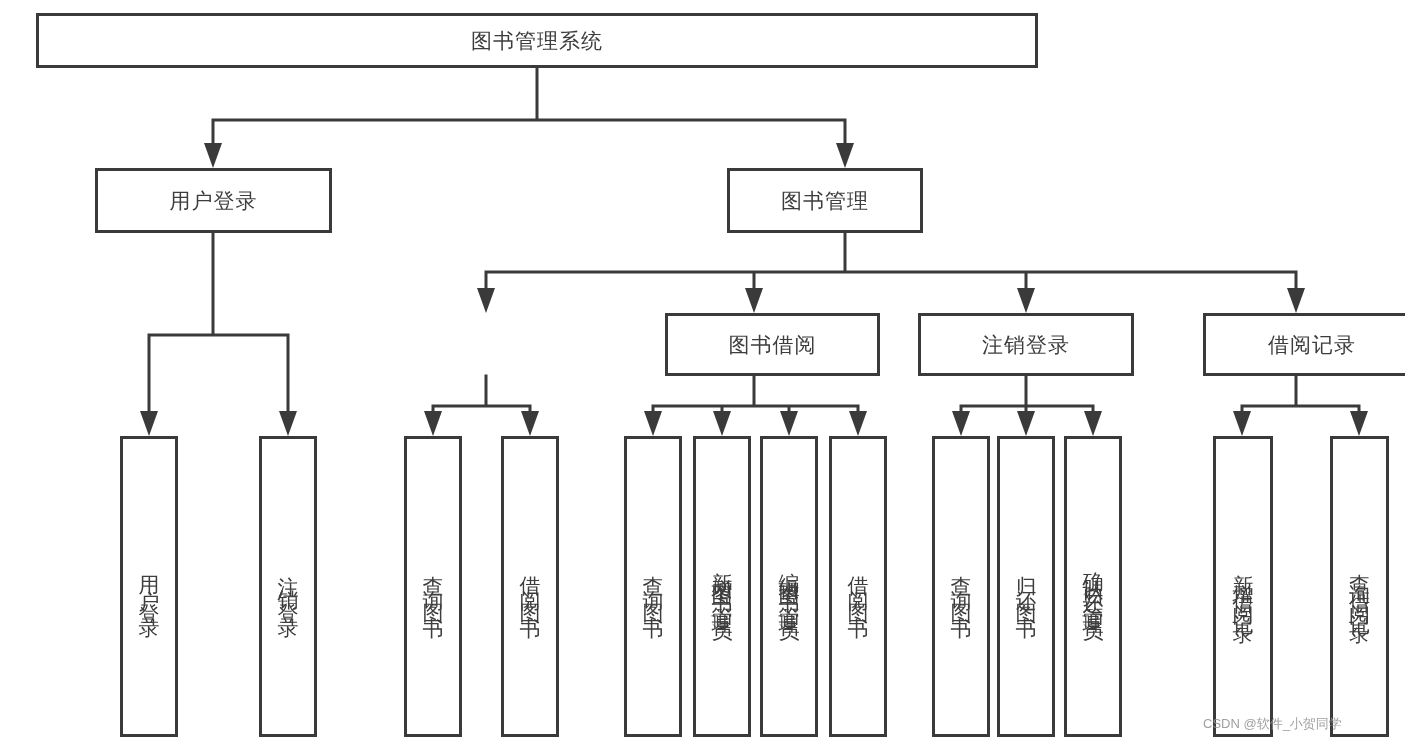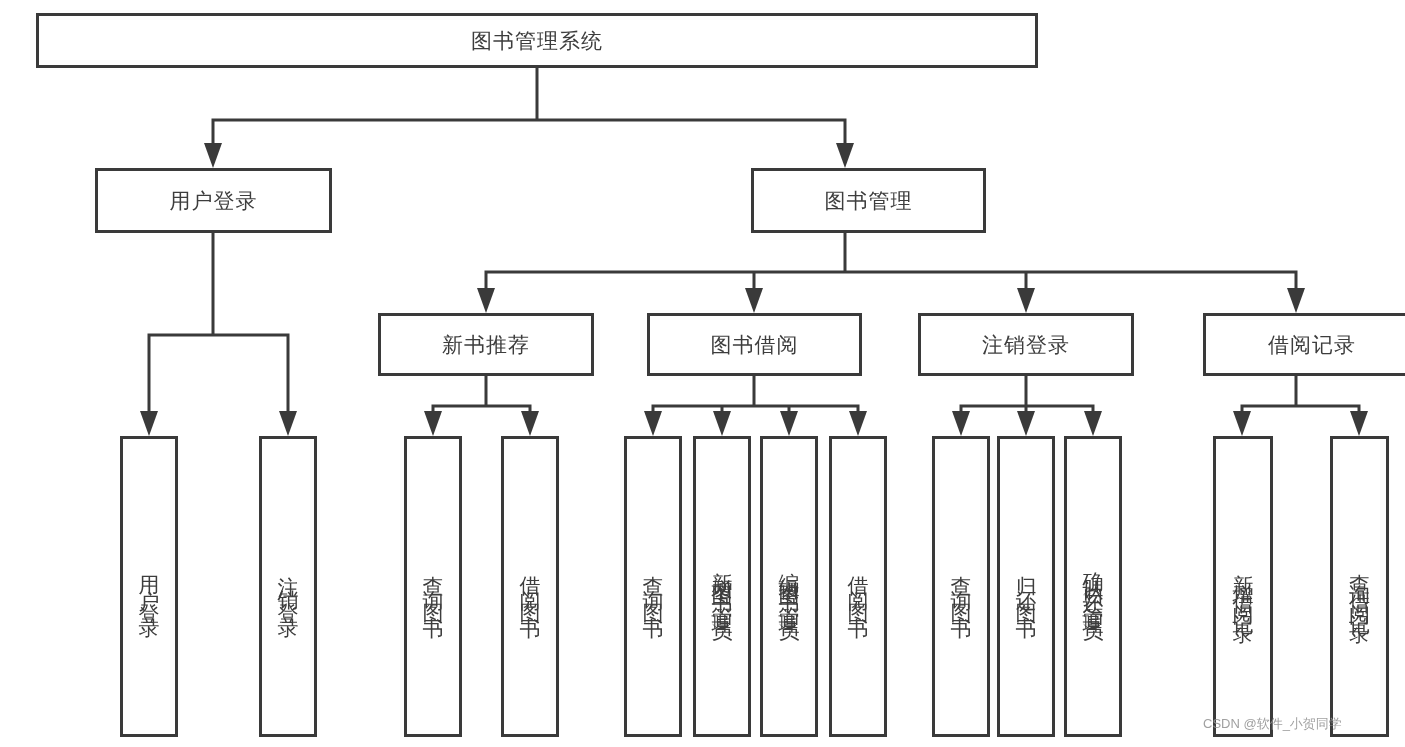--- a/index.html
+++ b/index.html
@@ -18,21 +18,21 @@
     background:#ffffff;
     border:3px solid #3a3a3a;
     display:flex;align-items:center;justify-content:center;
     color:#3d3d3d;
     font-size:21px;
     letter-spacing:1px;
     text-align:center;
   }
   .node-root{left:21px;top:13px;width:1002px;height:55px;}
   .node-l2-a{left:80px;top:168px;width:237px;height:65px;}
-  .node-l2-b{left:736px;top:168px;width:235px;height:65px;}
+  .node-l2-b{left:712px;top:168px;width:196px;height:65px;}
   .node-l3{top:313px;height:63px;}
   .leaf{
     position:absolute;
     top:436px;height:301px;width:58px;
     box-sizing:border-box;
     background:#ffffff;
     border:3px solid #3a3a3a;
     display:flex;align-items:center;justify-content:center;
     writing-mode:vertical-lr;
     text-orientation:mixed;
@@ -116,22 +116,21 @@
       <polygon points="1218,411 1236,411 1227,436"></polygon>
       <polygon points="1335,411 1353,411 1344,436"></polygon>
     </g>
   </svg>
 
   <div class="node node-root">图书管理系统</div>
 
   <div class="node node-l2-a">用户登录</div>
   <div class="node node-l2-b">图书管理</div>
 
-  <div class="node node-l3" style="left:363px;width:216px;">新书推荐</div>
-  <div class="node node-l3" style="left:632px;width:215px;">图书借阅</div>
+  <div class="node node-l3" style="left:650px;width:215px;">图书借阅</div>
   <div class="node node-l3" style="left:903px;width:216px;">注销登录</div>
   <div class="node node-l3" style="left:1188px;width:218px;">借阅记录</div>
 
   <div class="leaf ls4" style="left:105px;">用户登录</div>
   <div class="leaf ls4" style="left:244px;">注销登录</div>
 
   <div class="leaf ls4" style="left:389px;">查询图书</div>
   <div class="leaf ls4" style="left:486px;">借阅图书</div>
 
   <div class="leaf ls4" style="left:609px;">查询图书</div>

